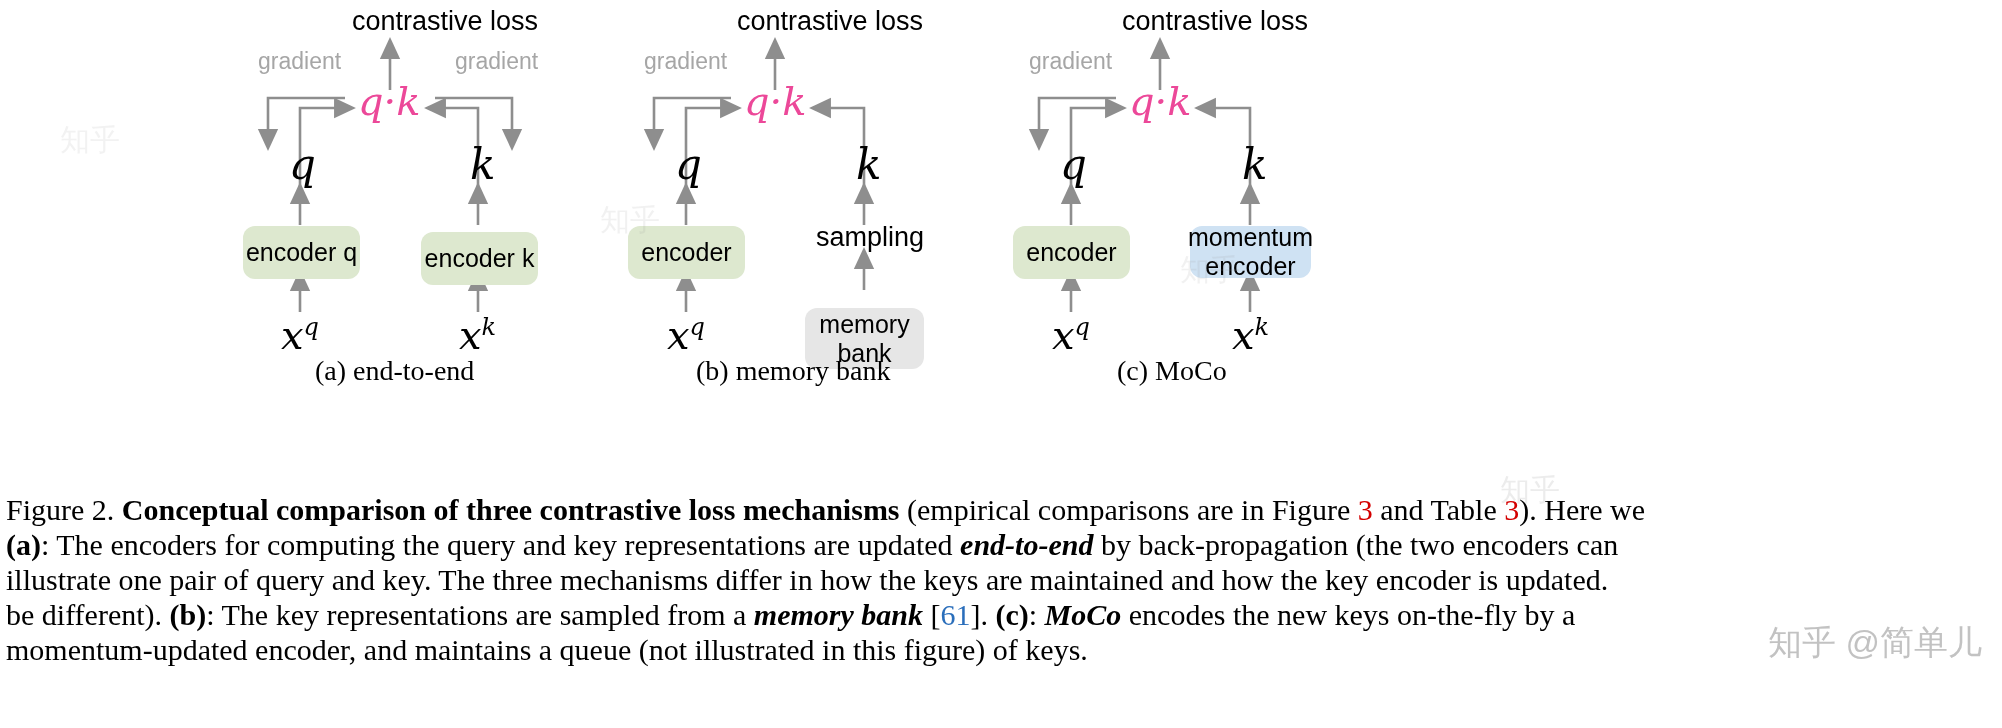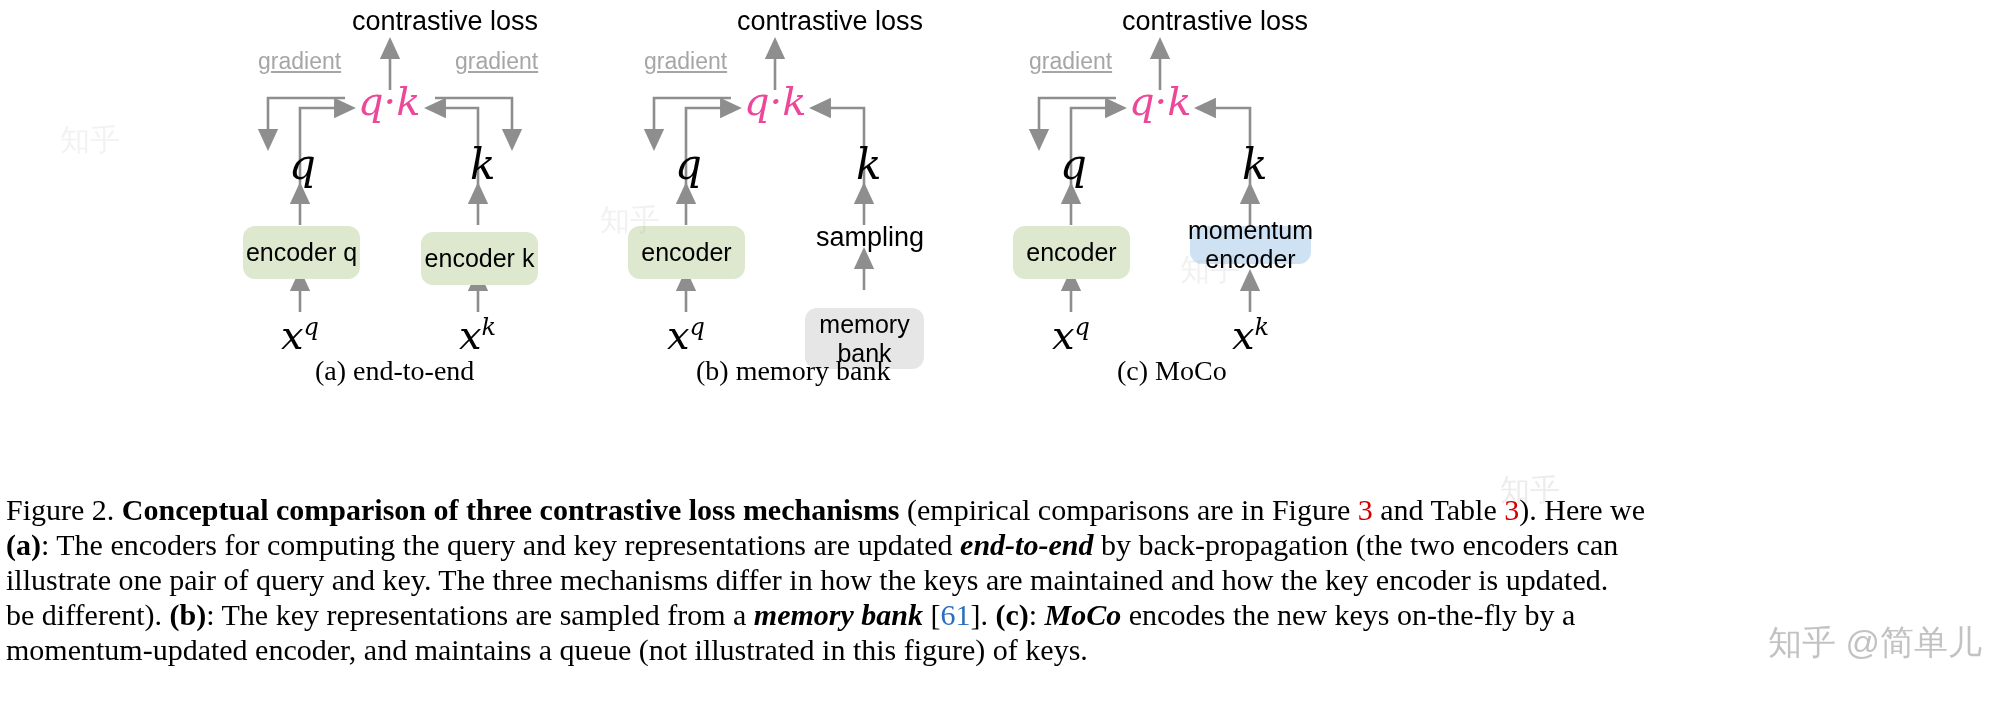--- a/index.html
+++ b/index.html
@@ -20,21 +20,21 @@
   
   .title{
     position:absolute;
     font-family:"Liberation Sans", sans-serif;
     font-size:27px;color:#000;white-space:nowrap;
     text-align:right;
   }
   .gradlabel{
     position:absolute;
     font-family:"Liberation Sans", sans-serif;
-    font-size:23px;color:#a6a6a6;white-space:nowrap;text-decoration:underline;
+    font-size:23px;color:#a6a6a6;white-space:nowrap;
   }
   .mathvar{
     position:absolute;
     font-family:"DejaVu Serif", serif;
     font-style:italic;font-size:40px;color:#000;white-space:nowrap;
   }
   .mathvar.big{font-size:42px;}
   .sub{
     font-family:"DejaVu Serif", serif;font-style:italic;
     font-size:24px;vertical-align:super;
@@ -190,21 +190,21 @@
   <div class="panelcap" style="left:696px;top:355px;">(b) memory bank</div>
 
   <div class="title" style="left:1013px;top:6px;width:295px;">contrastive loss</div>
   <div class="gradlabel" style="left:1029px;top:48px;">gradient</div>
   <div class="dotprod" style="left:1129px;top:78px;">q·k</div>
   <div class="mathvar big" style="left:1060px;top:140px;">q</div>
   <div class="mathvar big" style="left:1242px;top:140px;">k</div>
   <div class="box green" style="left:1013px;top:226px;width:117px;height:53px;">
     <span>encoder</span>
   </div>
-  <div class="box blue" style="left:1190px;top:226px;width:121px;height:38px;flex-direction:column;">
+  <div class="box blue" style="left:1190px;top:226px;width:121px;height:52px;flex-direction:column;">
     <span>momentum</span>
     <span>encoder</span>
   </div>
   <div class="mathvar" style="left:1052px;top:312px;">
     <span>x</span><span class="sub">q</span>
   </div>
   <div class="mathvar" style="left:1232px;top:312px;">
     <span>x</span><span class="sub">k</span>
   </div>
   <div class="panelcap" style="left:1117px;top:355px;">(c) MoCo</div>

